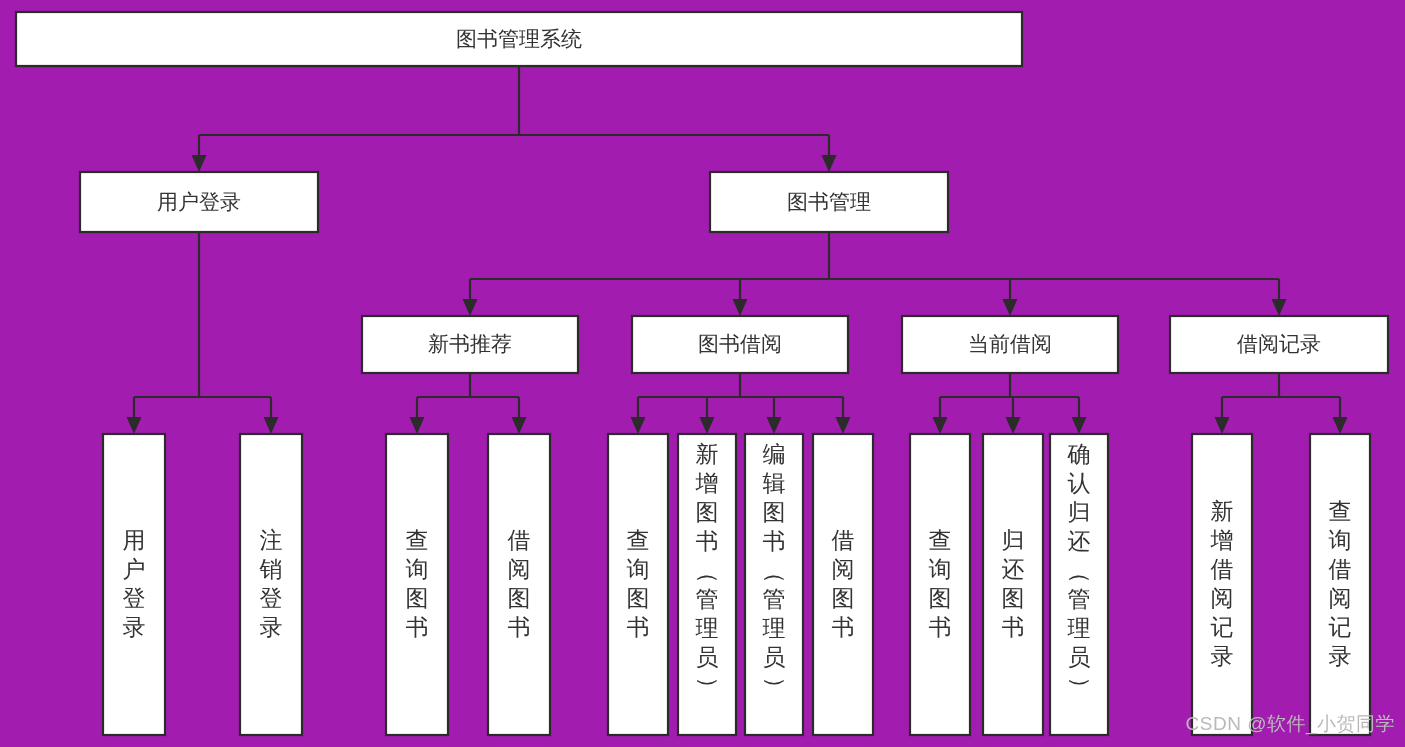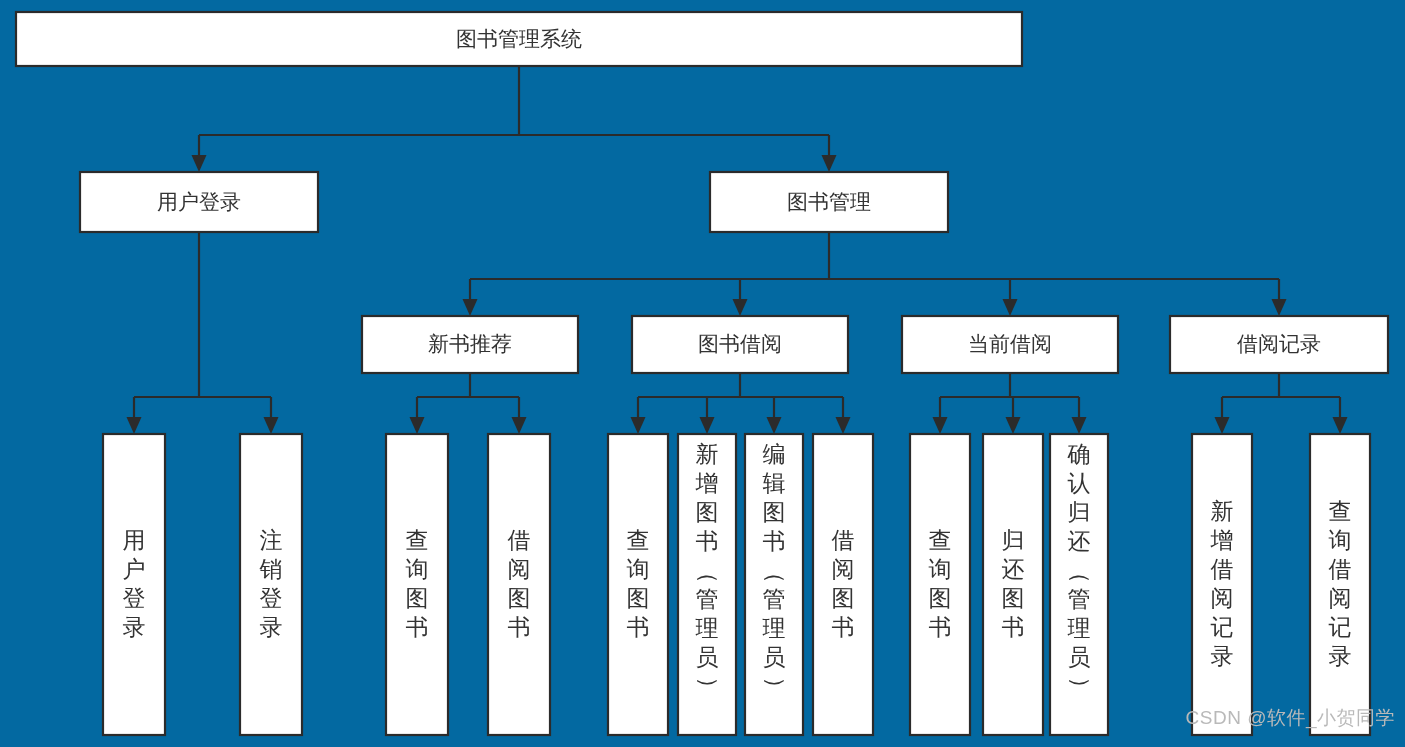--- a/index.html
+++ b/index.html
@@ -10,21 +10,21 @@
   body {
     width: 1405px;
     height: 747px;
     overflow: hidden;
     font-family: "Liberation Sans", "DejaVu Sans", sans-serif;
   }
   #diagram-root {
     position: relative;
     width: 1405px;
     height: 747px;
-    background: #0369a1;
+    background: #a21caf;
   }
   svg.diagram-canvas {
     position: absolute;
     top: 0;
     left: 0;
     width: 1405px;
     height: 747px;
     display: block;
   }
   .node-box {
@@ -52,21 +52,21 @@
   .node-label-v-char {
     font-family: "Liberation Sans", "DejaVu Sans", sans-serif;
     font-size: 23px;
     fill: #333333;
     text-anchor: middle;
     dominant-baseline: middle;
   }
   .watermark {
     position: absolute;
     right: 10px;
-    bottom: 16px;
+    bottom: 10px;
     font-family: "Liberation Sans", "DejaVu Sans", sans-serif;
     font-size: 19px;
     color: #b9b9b9;
     letter-spacing: 0.5px;
     white-space: nowrap;
     pointer-events: none;
   }
 </style>
 </head>
 <body>

